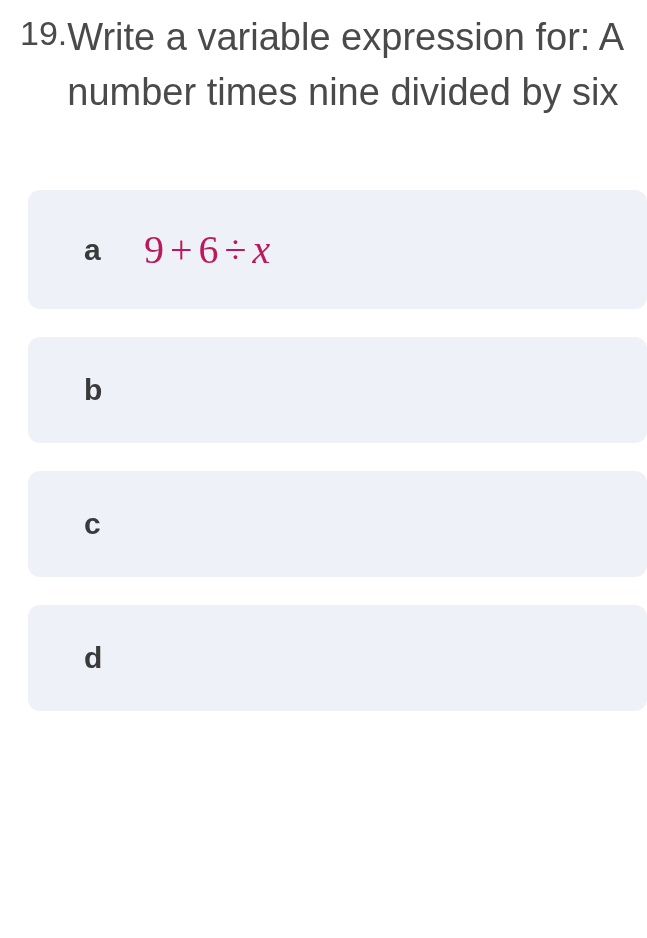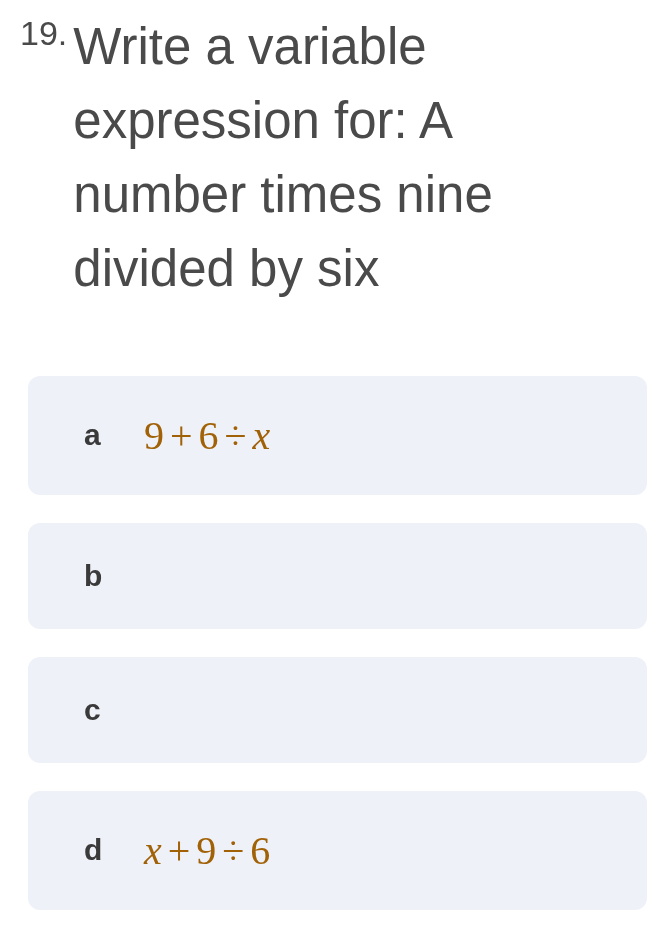--- a/index.html
+++ b/index.html
@@ -17,25 +17,24 @@
     }
     .question-header {
       display: flex;
       align-items: flex-start;
       margin-bottom: 70px;
       padding-right: 20px;
     }
     .question-number {
       font-size: 34px;
       color: #4a4a4a;
-      margin-right: 6px;
       line-height: 1.4;
     }
     .question-text {
-      font-size: 51px;
+      font-size: 38px;
       color: #4a4a4a;
       line-height: 1.45;
       flex: 1;
     }
     .options-container {
       display: flex;
       flex-direction: column;
       gap: 28px;
     }
     .option {
@@ -50,21 +49,21 @@
     .option-letter {
       font-size: 30px;
       font-weight: bold;
       color: #3a3a3a;
       width: 60px;
       flex-shrink: 0;
     }
     .option-expression {
       font-family: 'Times New Roman', Georgia, serif;
       font-size: 40px;
-      color: #a16207;
+      color: #be185d;
       font-style: normal;
     }
     .math-var {
       font-style: italic;
     }
     .math-op {
       font-style: normal;
       margin: 0 6px;
     }
   </style>
@@ -88,18 +87,15 @@
   <div class="option">
     <span class="option-letter">b</span>
   </div>
 
   <div class="option">
     <span class="option-letter">c</span>
   </div>
 
   <div class="option">
     <span class="option-letter">d</span>
-    <span class="option-expression">
-      <span class="math-var">x</span><span class="math-op">+</span><span>9</span><span class="math-op">÷</span><span>6</span>
-    </span>
   </div>
 
 </div>
 
 </body></html>

